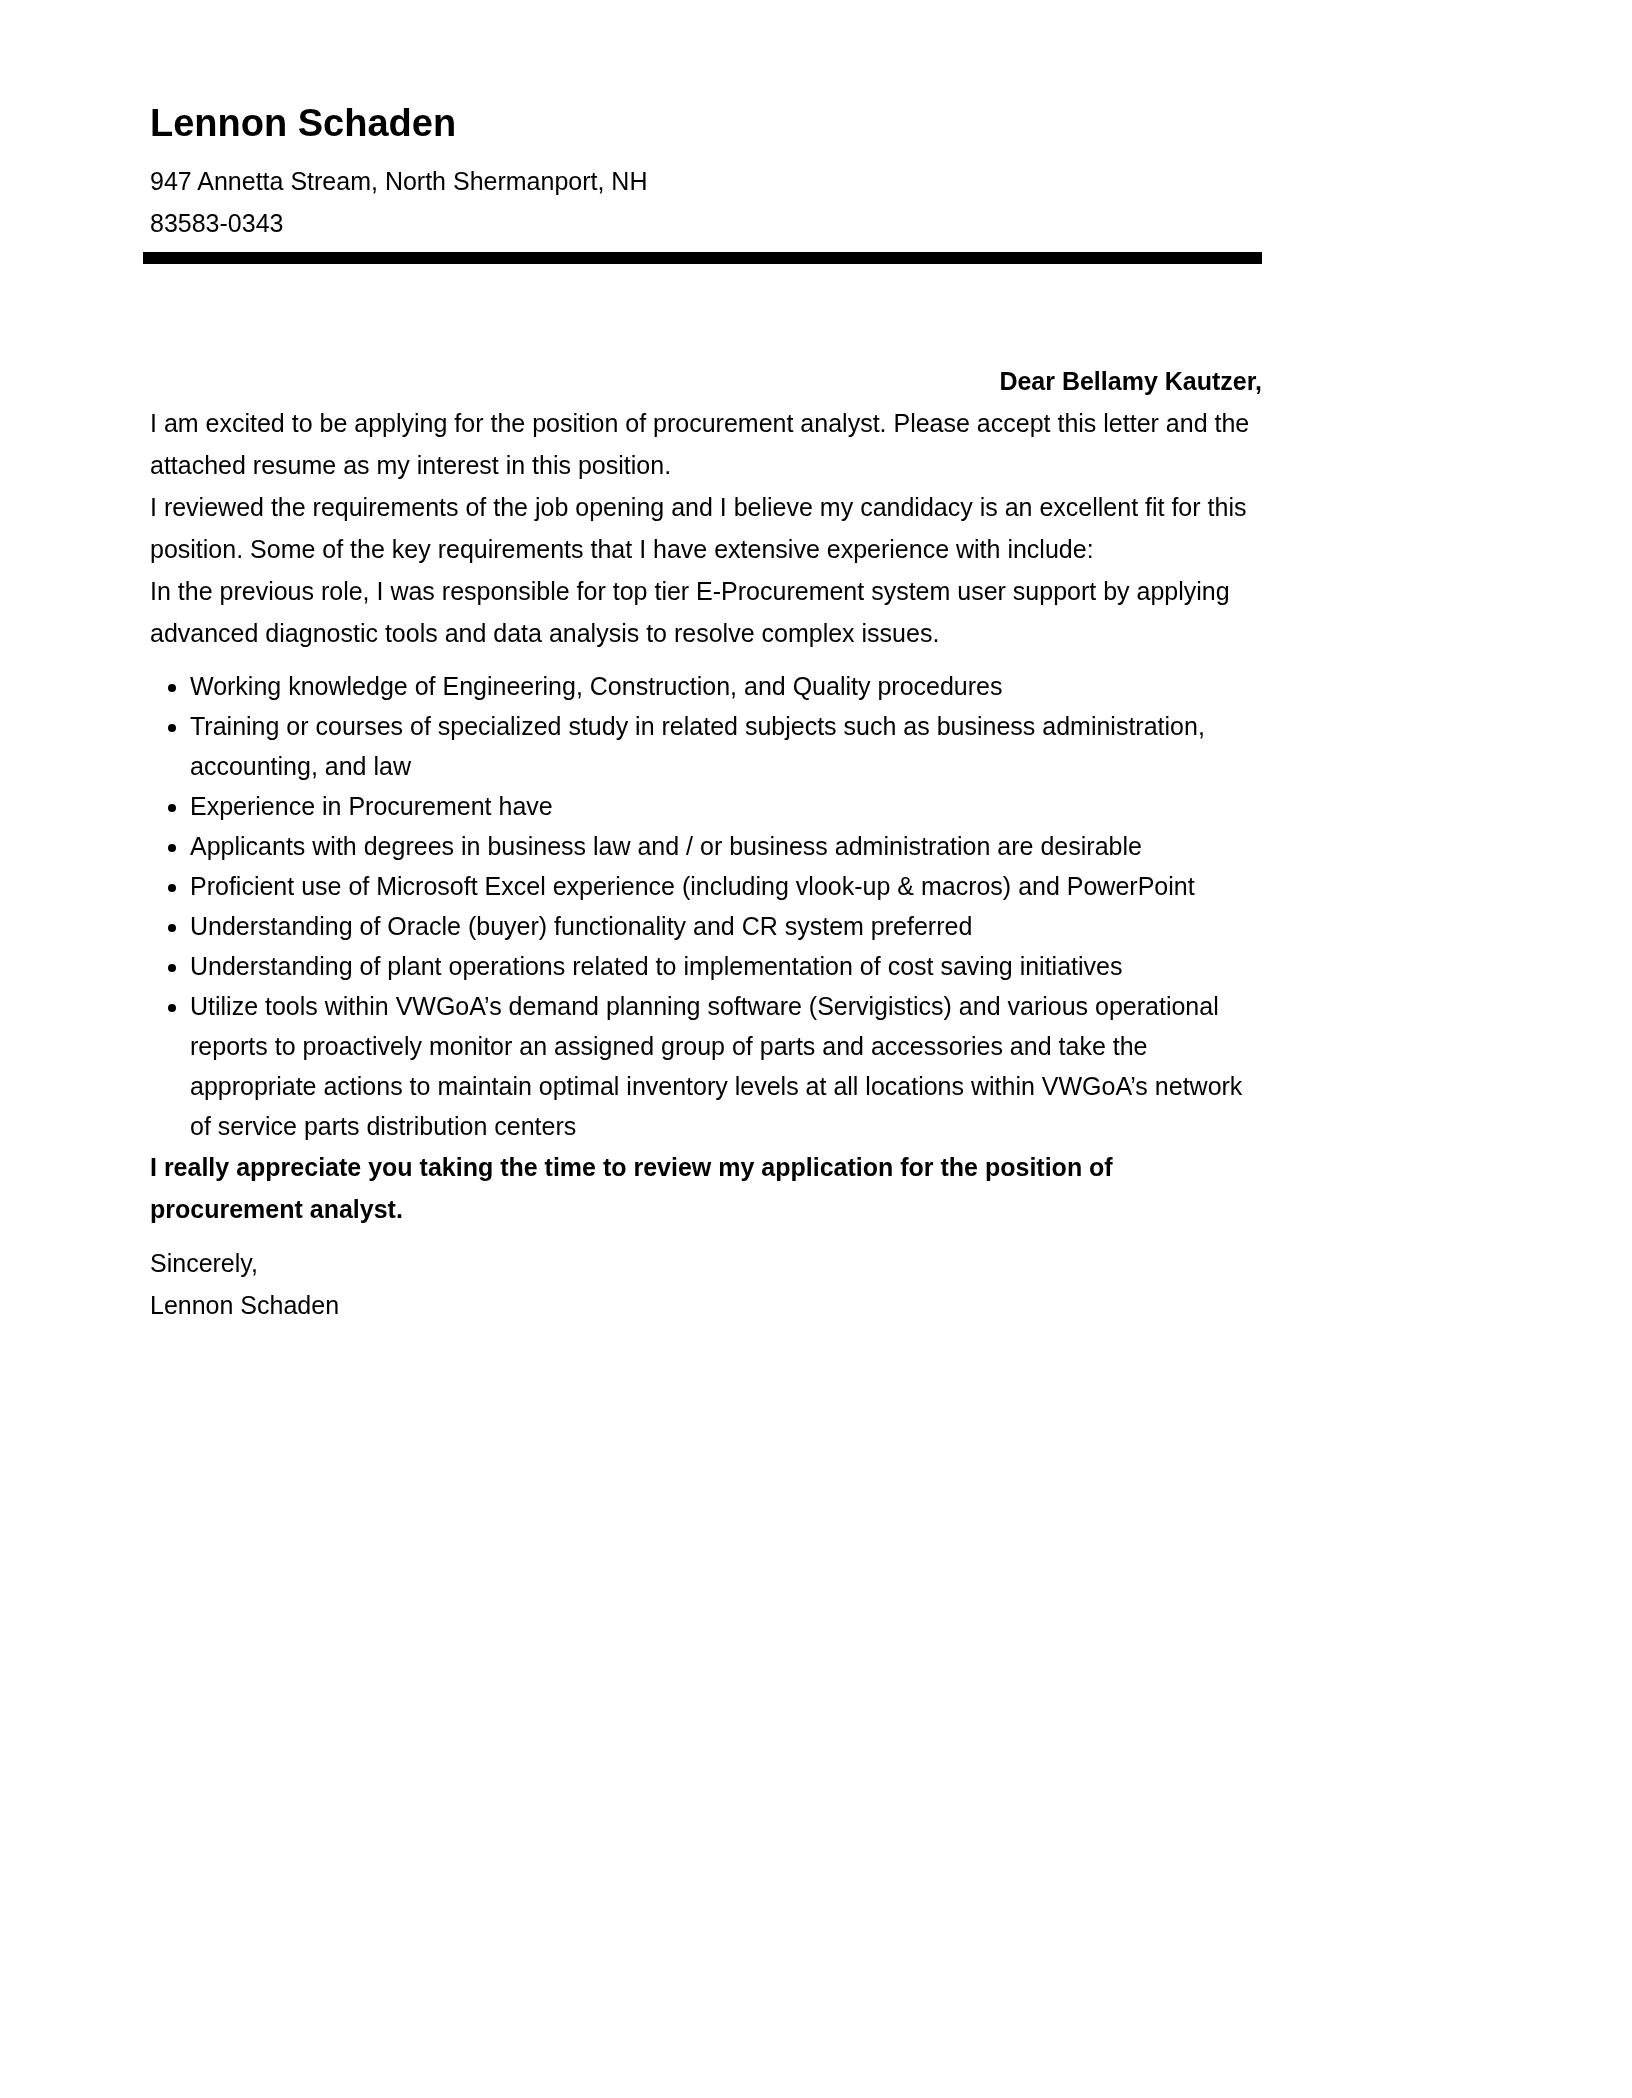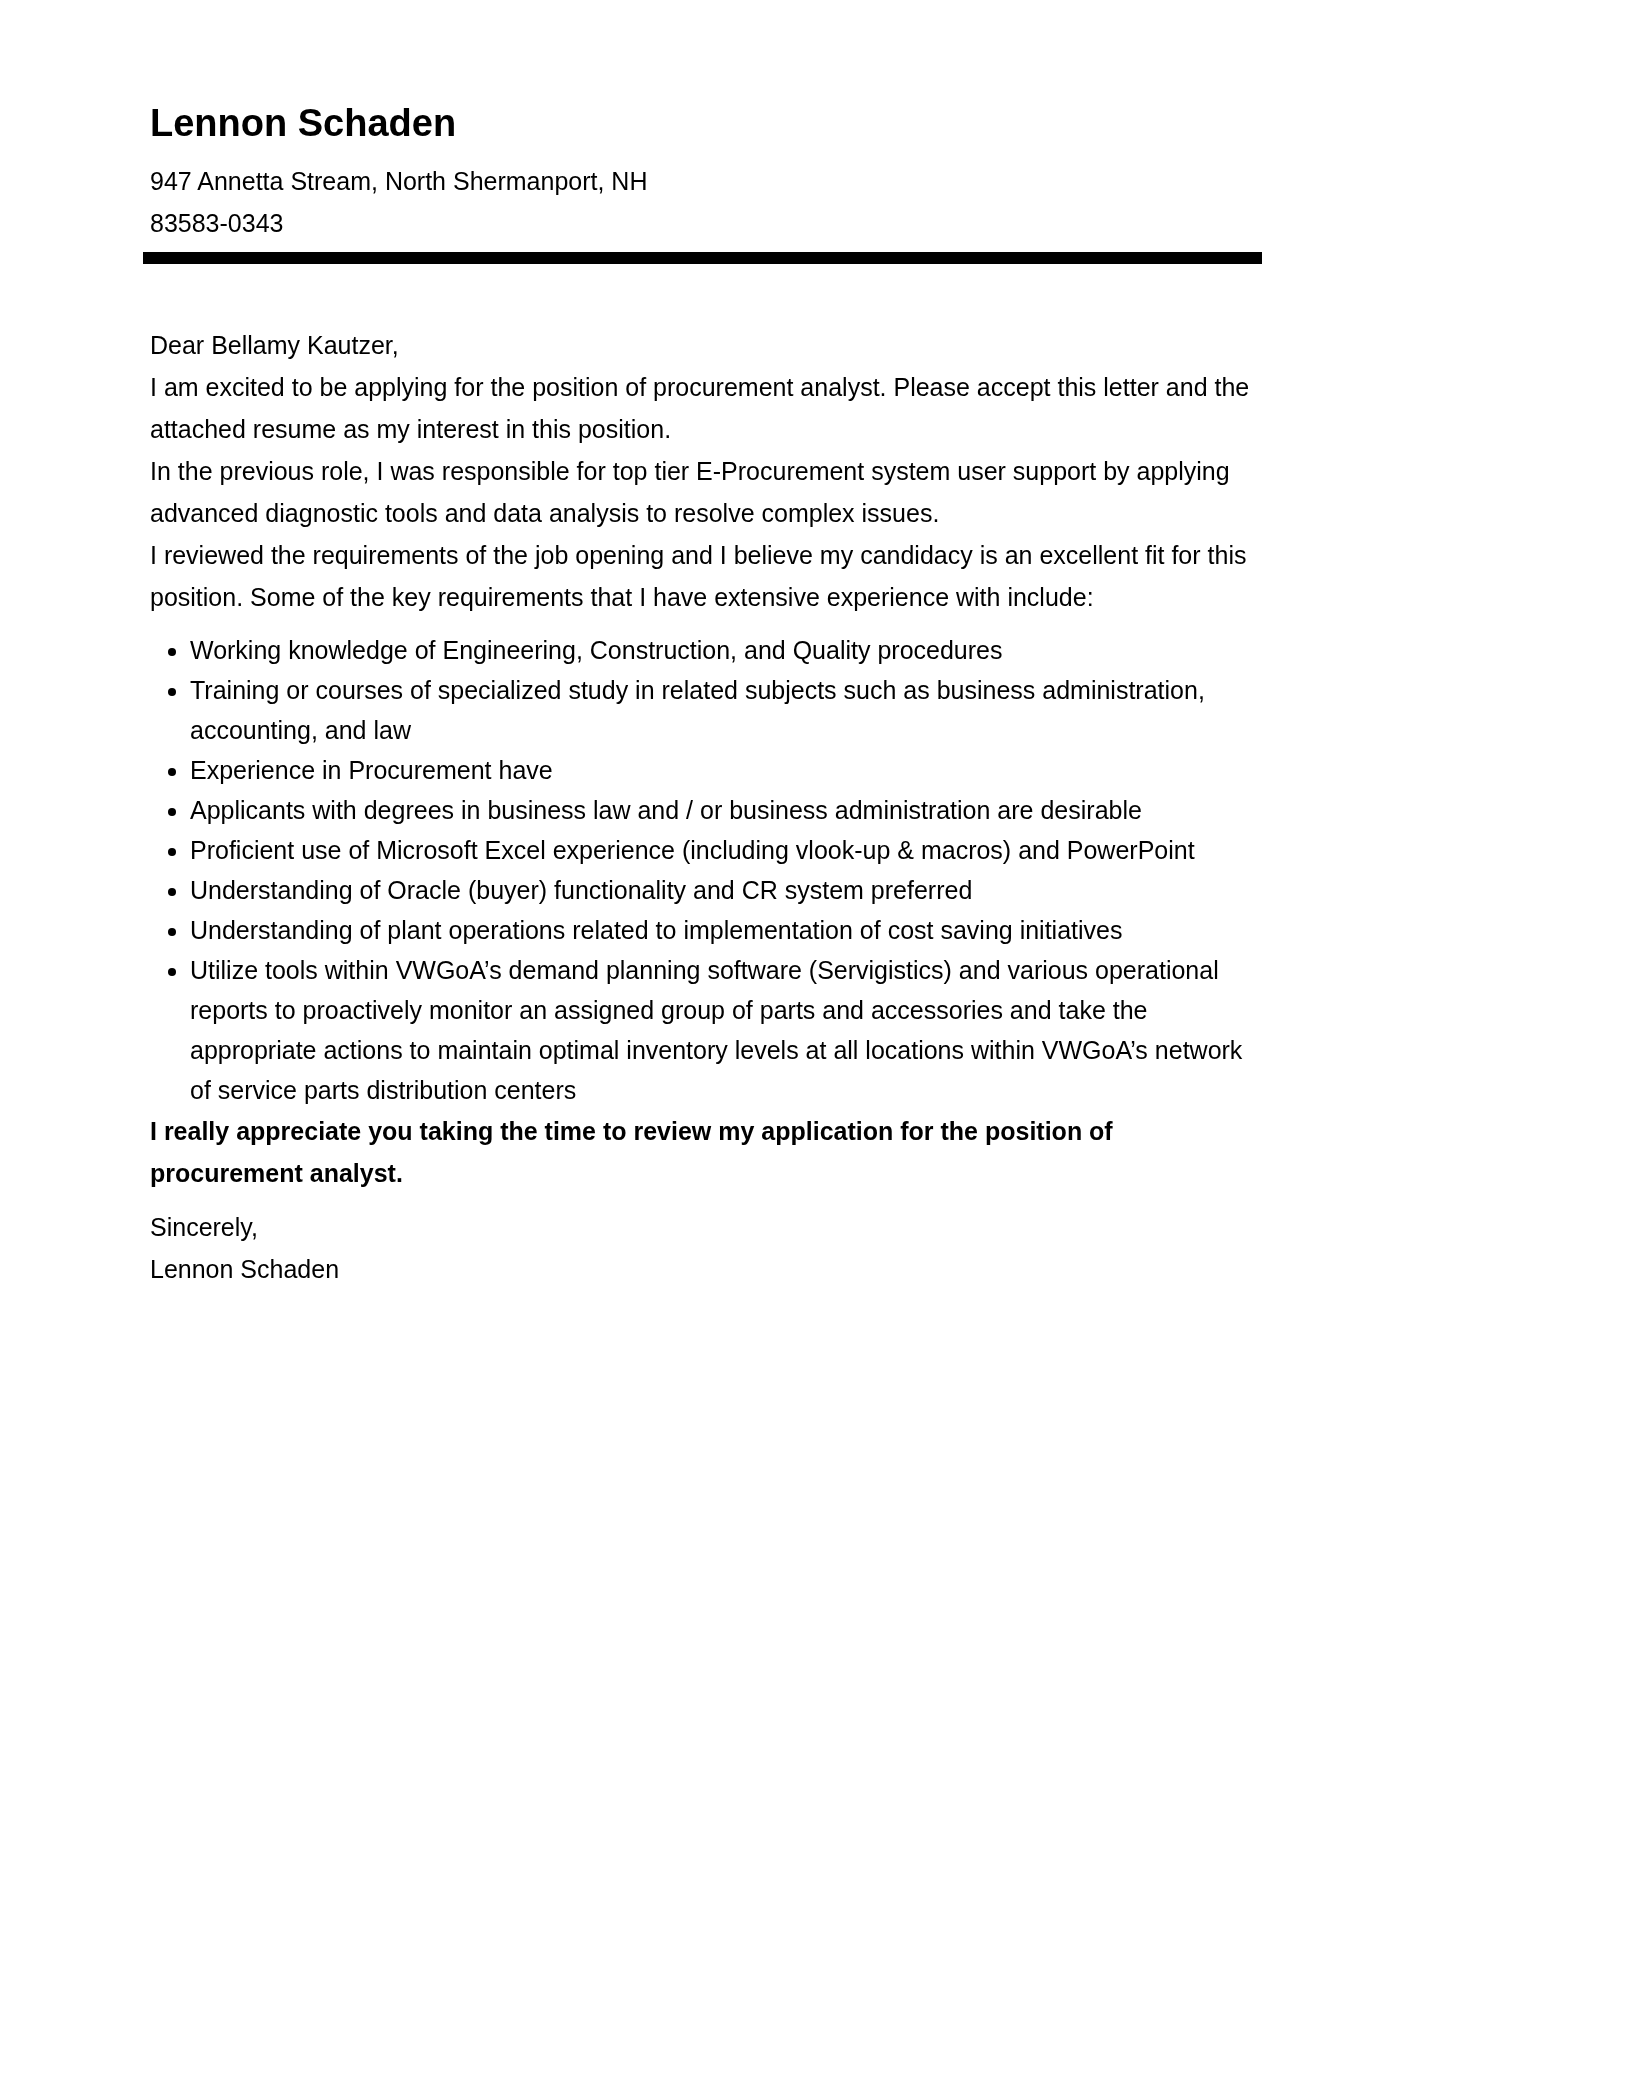--- a/index.html
+++ b/index.html
@@ -26,24 +26,25 @@
     font-size: 25px;
     line-height: 42px;
   }
   .header-rule {
     margin: 8px 0 0 -7px;
     height: 2px;
     border-top: 3px solid #000000;
     border-bottom: 9px solid #000000;
   }
   .greeting {
-    margin-top: 60px;
+    margin-top: 96px;
     font-size: 25px;
-    font-weight: 400;
+    font-weight: 700;
     line-height: 42px;
+    text-align: right;
   }
   .paragraphs .para {
     font-size: 25px;
     line-height: 42px;
   }
   .req-list {
     margin-top: 12px;
     padding-left: 40px;
     list-style: disc outside;
   }
@@ -72,22 +73,22 @@
       <div class="sender-name">Lennon Schaden</div>
       <div class="sender-address">947 Annetta Stream, North Shermanport, NH</div>
       <div class="sender-address">83583-0343</div>
       <div class="header-rule"></div>
     </div>
 
     <div class="greeting">Dear Bellamy Kautzer,</div>
 
     <div class="paragraphs">
         <div class="para">I am excited to be applying for the position of procurement analyst. Please accept this letter and the attached resume as my interest in this position.</div>
+        <div class="para">I reviewed the requirements of the job opening and I believe my candidacy is an excellent fit for this position. Some of the key requirements that I have extensive experience with include:</div>
         <div class="para">In the previous role, I was responsible for top tier E-Procurement system user support by applying advanced diagnostic tools and data analysis to resolve complex issues.</div>
-        <div class="para">I reviewed the requirements of the job opening and I believe my candidacy is an excellent fit for this position. Some of the key requirements that I have extensive experience with include:</div>
       </div>
 
     <ul class="req-list">
         <li class="bullet-item">Working knowledge of Engineering, Construction, and Quality procedures</li>
         <li class="bullet-item">Training or courses of specialized study in related subjects such as business administration, accounting, and law</li>
         <li class="bullet-item">Experience in Procurement have</li>
         <li class="bullet-item">Applicants with degrees in business law and / or business administration are desirable</li>
         <li class="bullet-item">Proficient use of Microsoft Excel experience (including vlook-up &amp; macros) and PowerPoint</li>
         <li class="bullet-item">Understanding of Oracle (buyer) functionality and CR system preferred</li>
         <li class="bullet-item">Understanding of plant operations related to implementation of cost saving initiatives</li>

